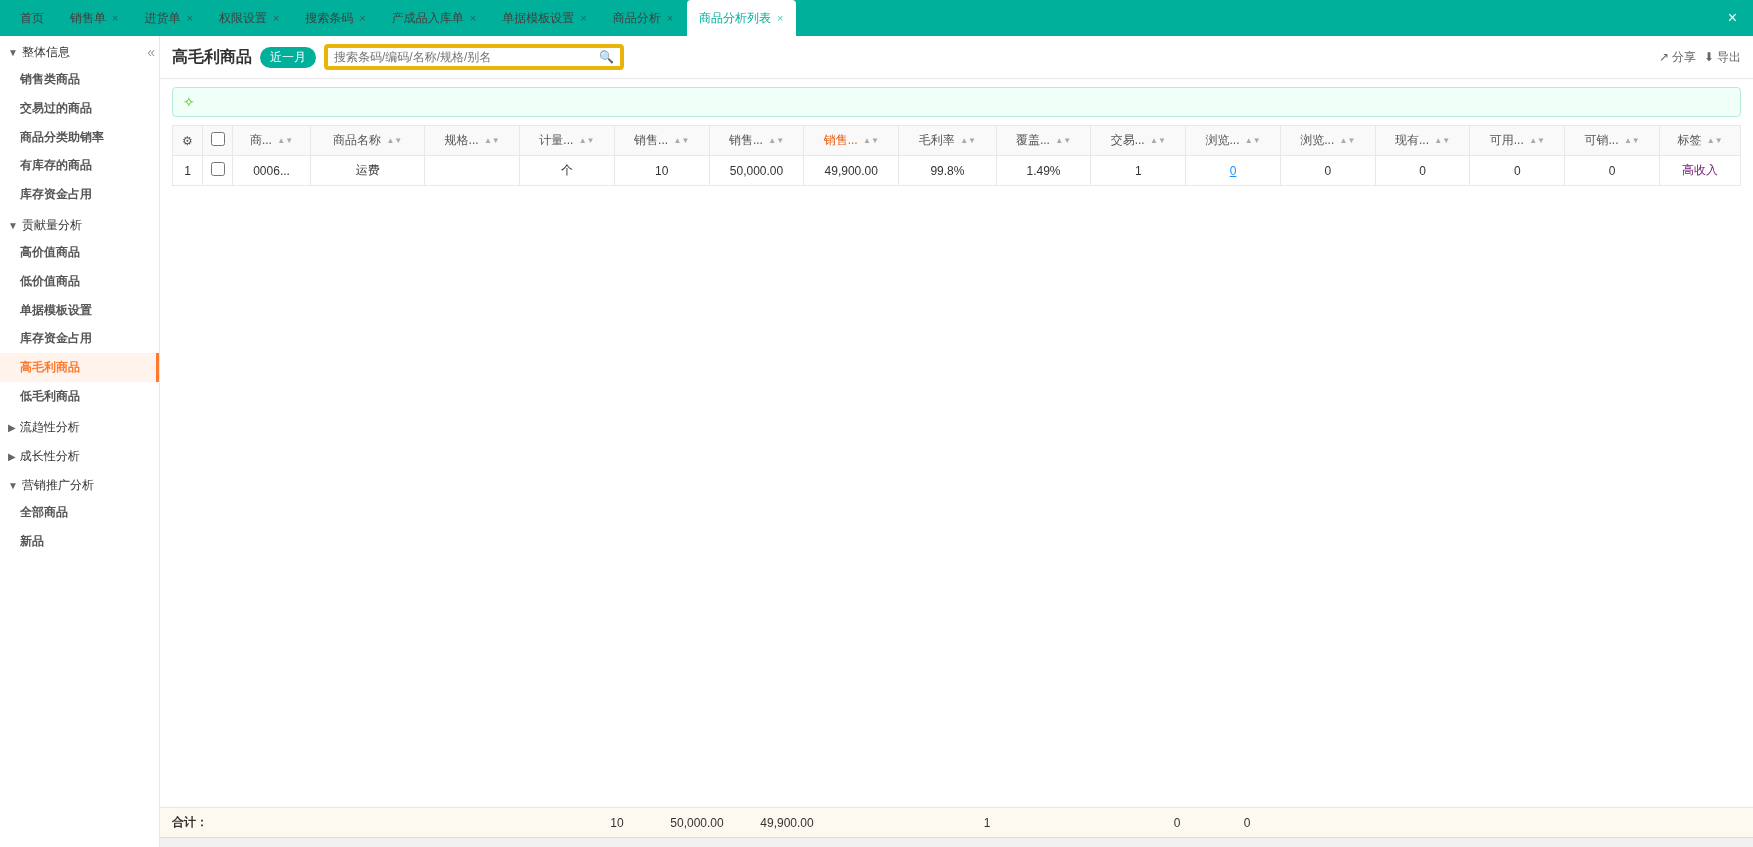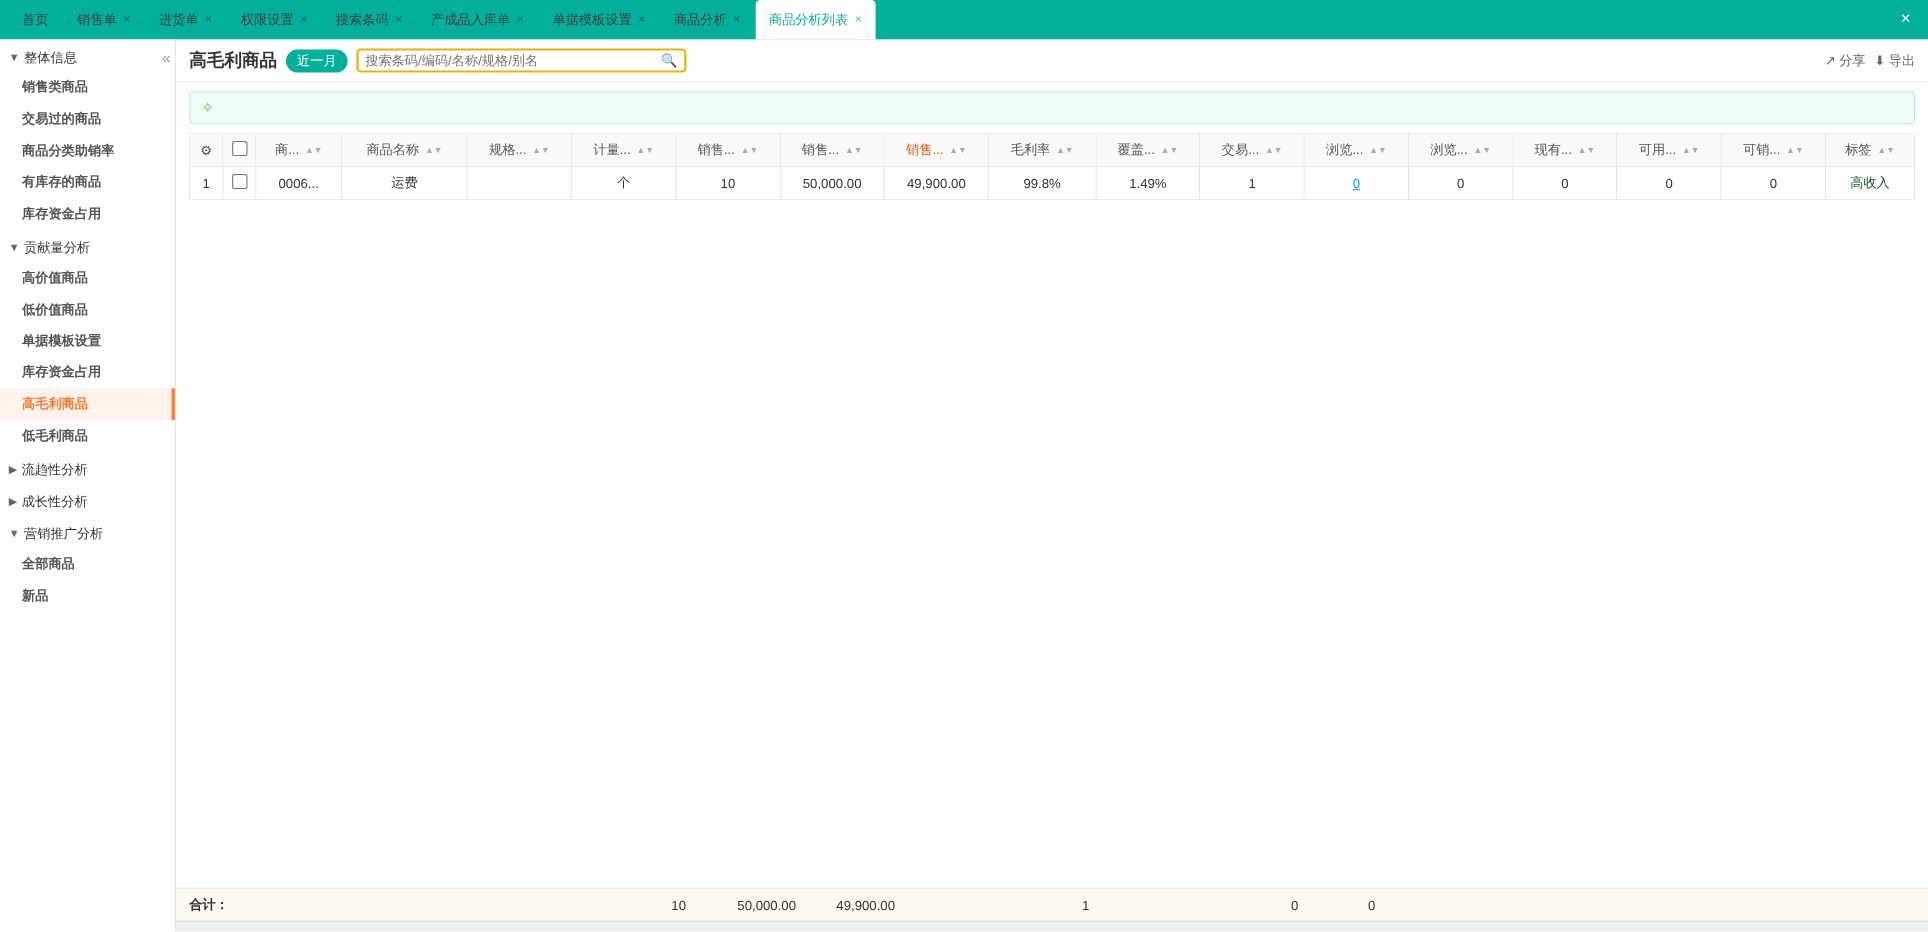--- a/index.html
+++ b/index.html
@@ -115,21 +115,21 @@
       color: #fff;
       border: none;
       border-radius: 12px;
       padding: 2px 10px;
       font-size: 12px;
       cursor: pointer;
     }
     .search-box {
       display: flex;
       align-items: flex-start;
-      border: 2px solid #eab308;
+      border: 4px solid #eab308;
       border-radius: 4px;
       padding: 2px 6px;
       gap: 4px;
       flex: 1;
       max-width: 300px;
     }
     .search-box input {
       border: none;
       outline: none;
       font-size: 12px;
@@ -198,21 +198,21 @@
       color: #aaa;
       vertical-align: middle;
     }
     tbody tr td {
       border: 1px solid #e8e8e8;
       padding: 6px 6px;
       text-align: center;
       color: #333;
     }
     .tag-high-income {
-      color: #14532d;
+      color: #701a75;
       font-size: 12px;
     }
     .link-style { color: #1890ff; text-decoration: underline; cursor: pointer; }
 
     
     .table-footer {
       background: #fdf8f0;
       border-top: 1px solid #e8e8e8;
       padding: 6px 12px;
       display: flex;

